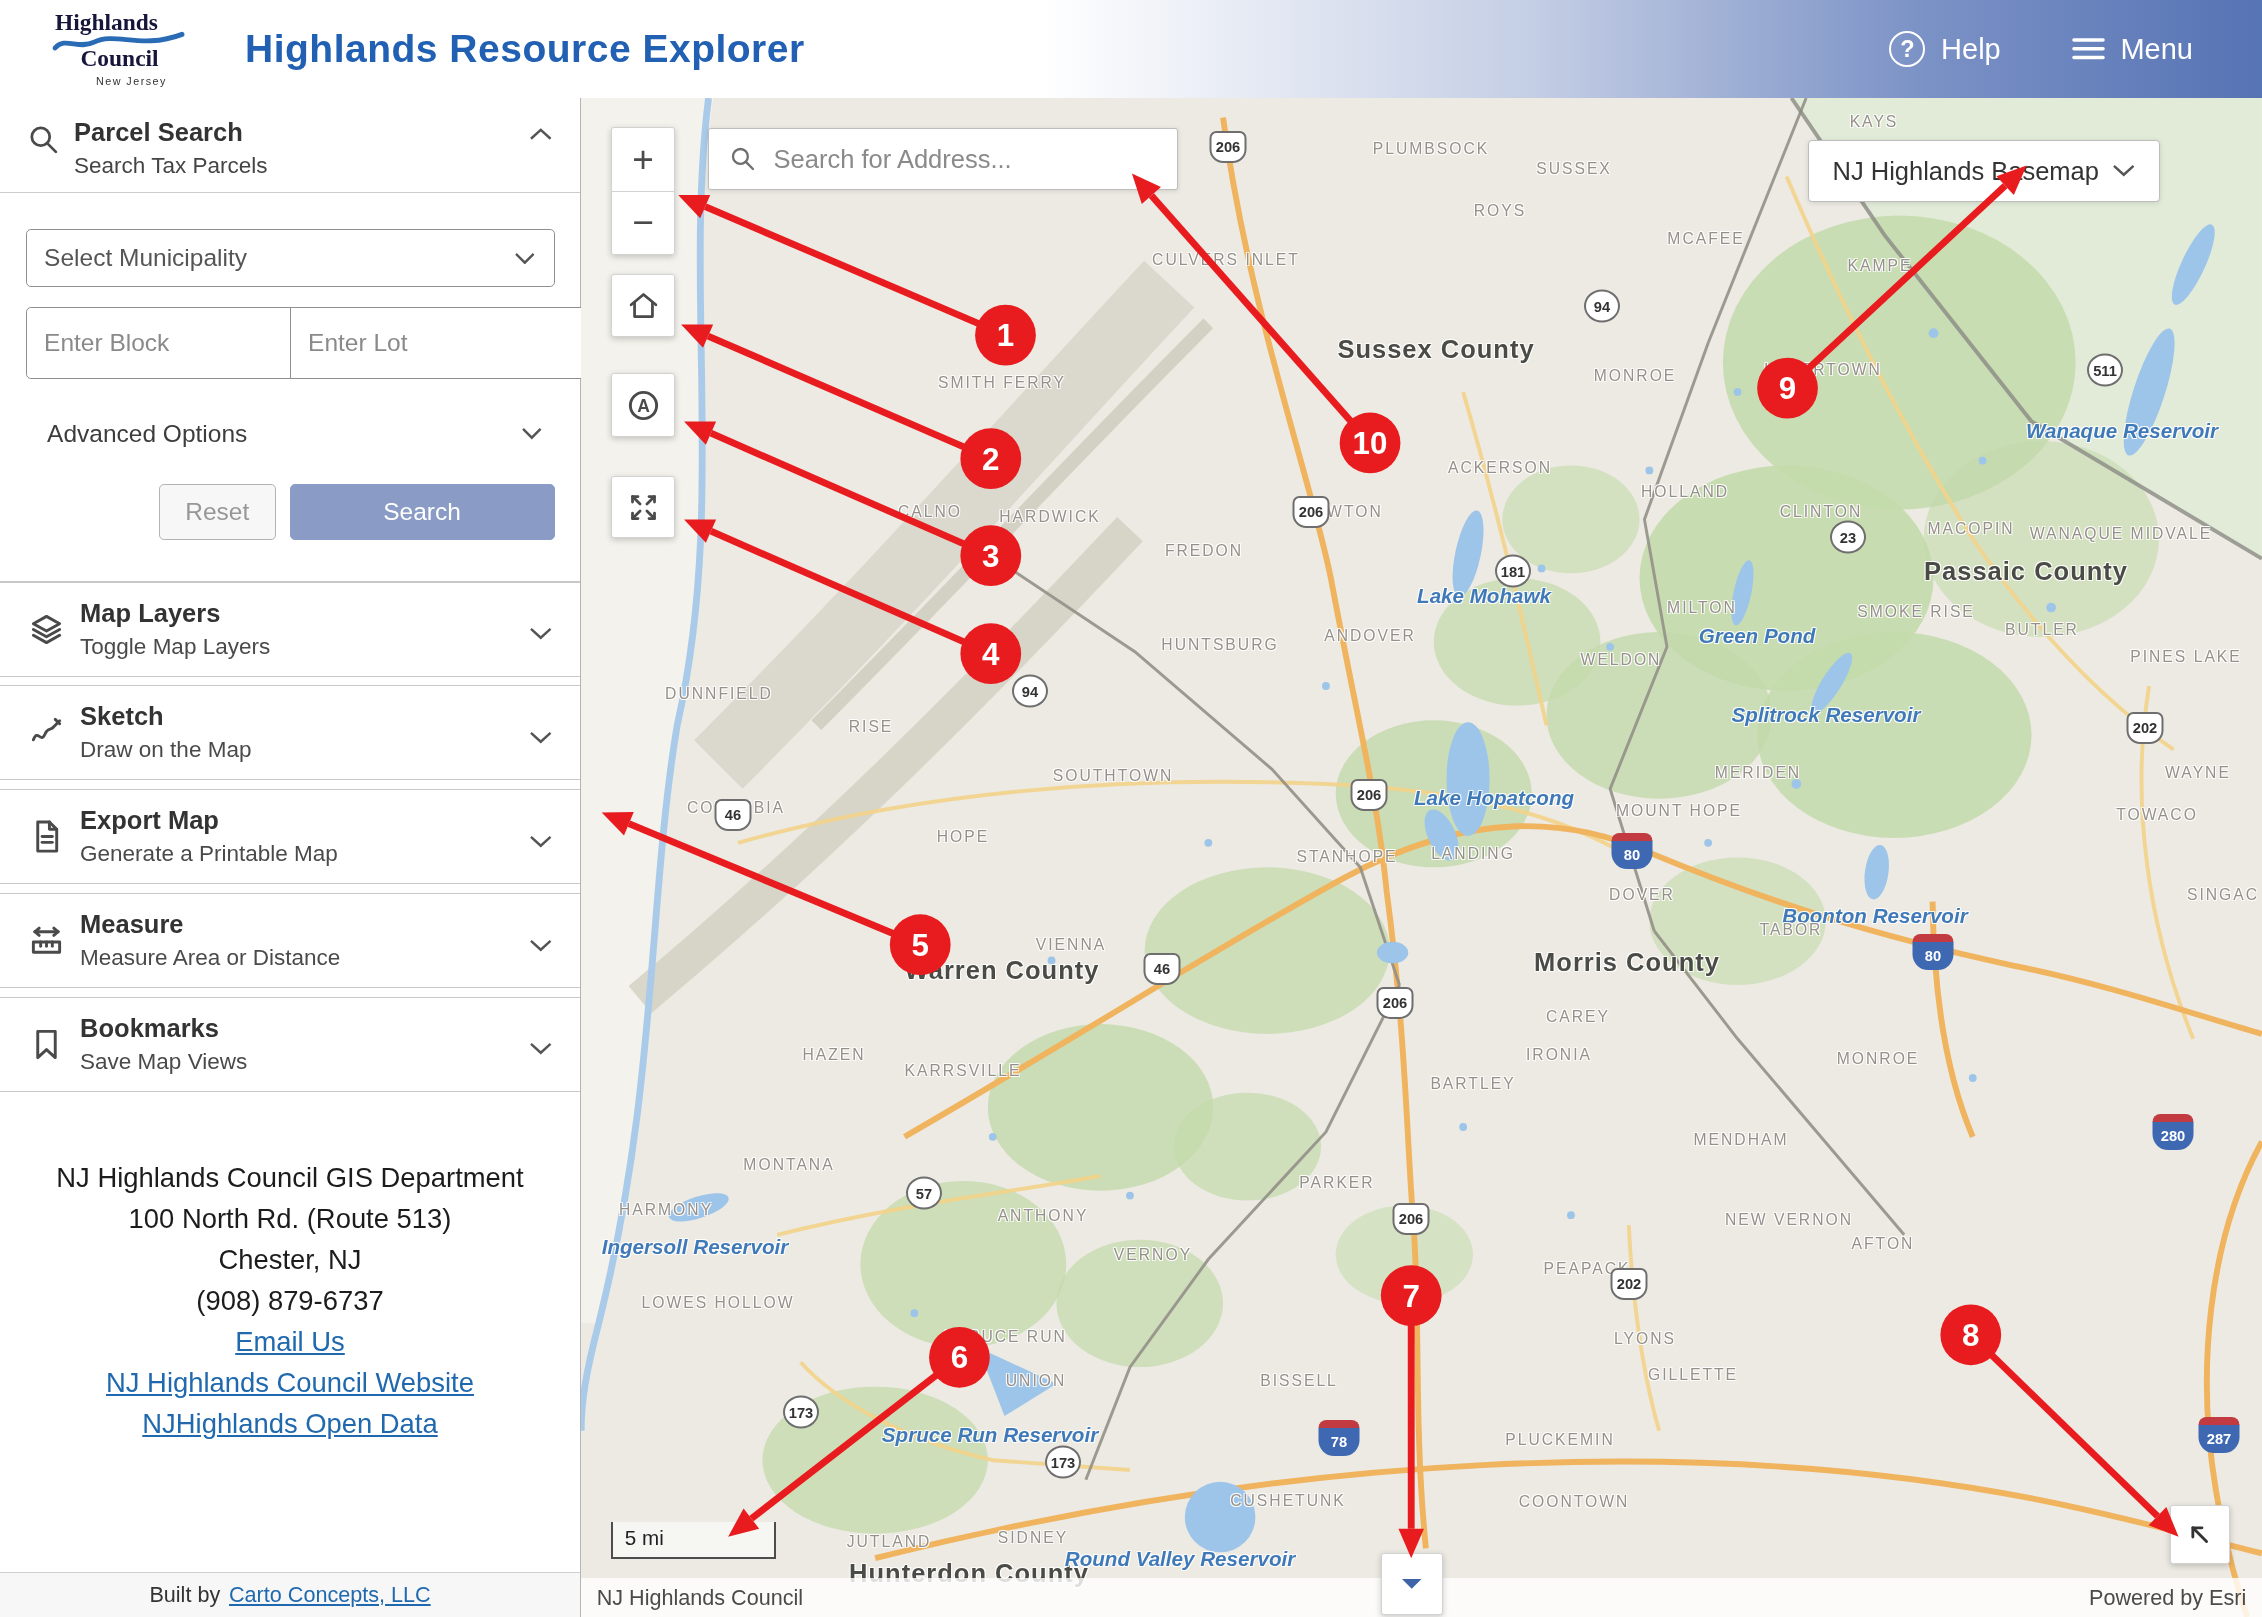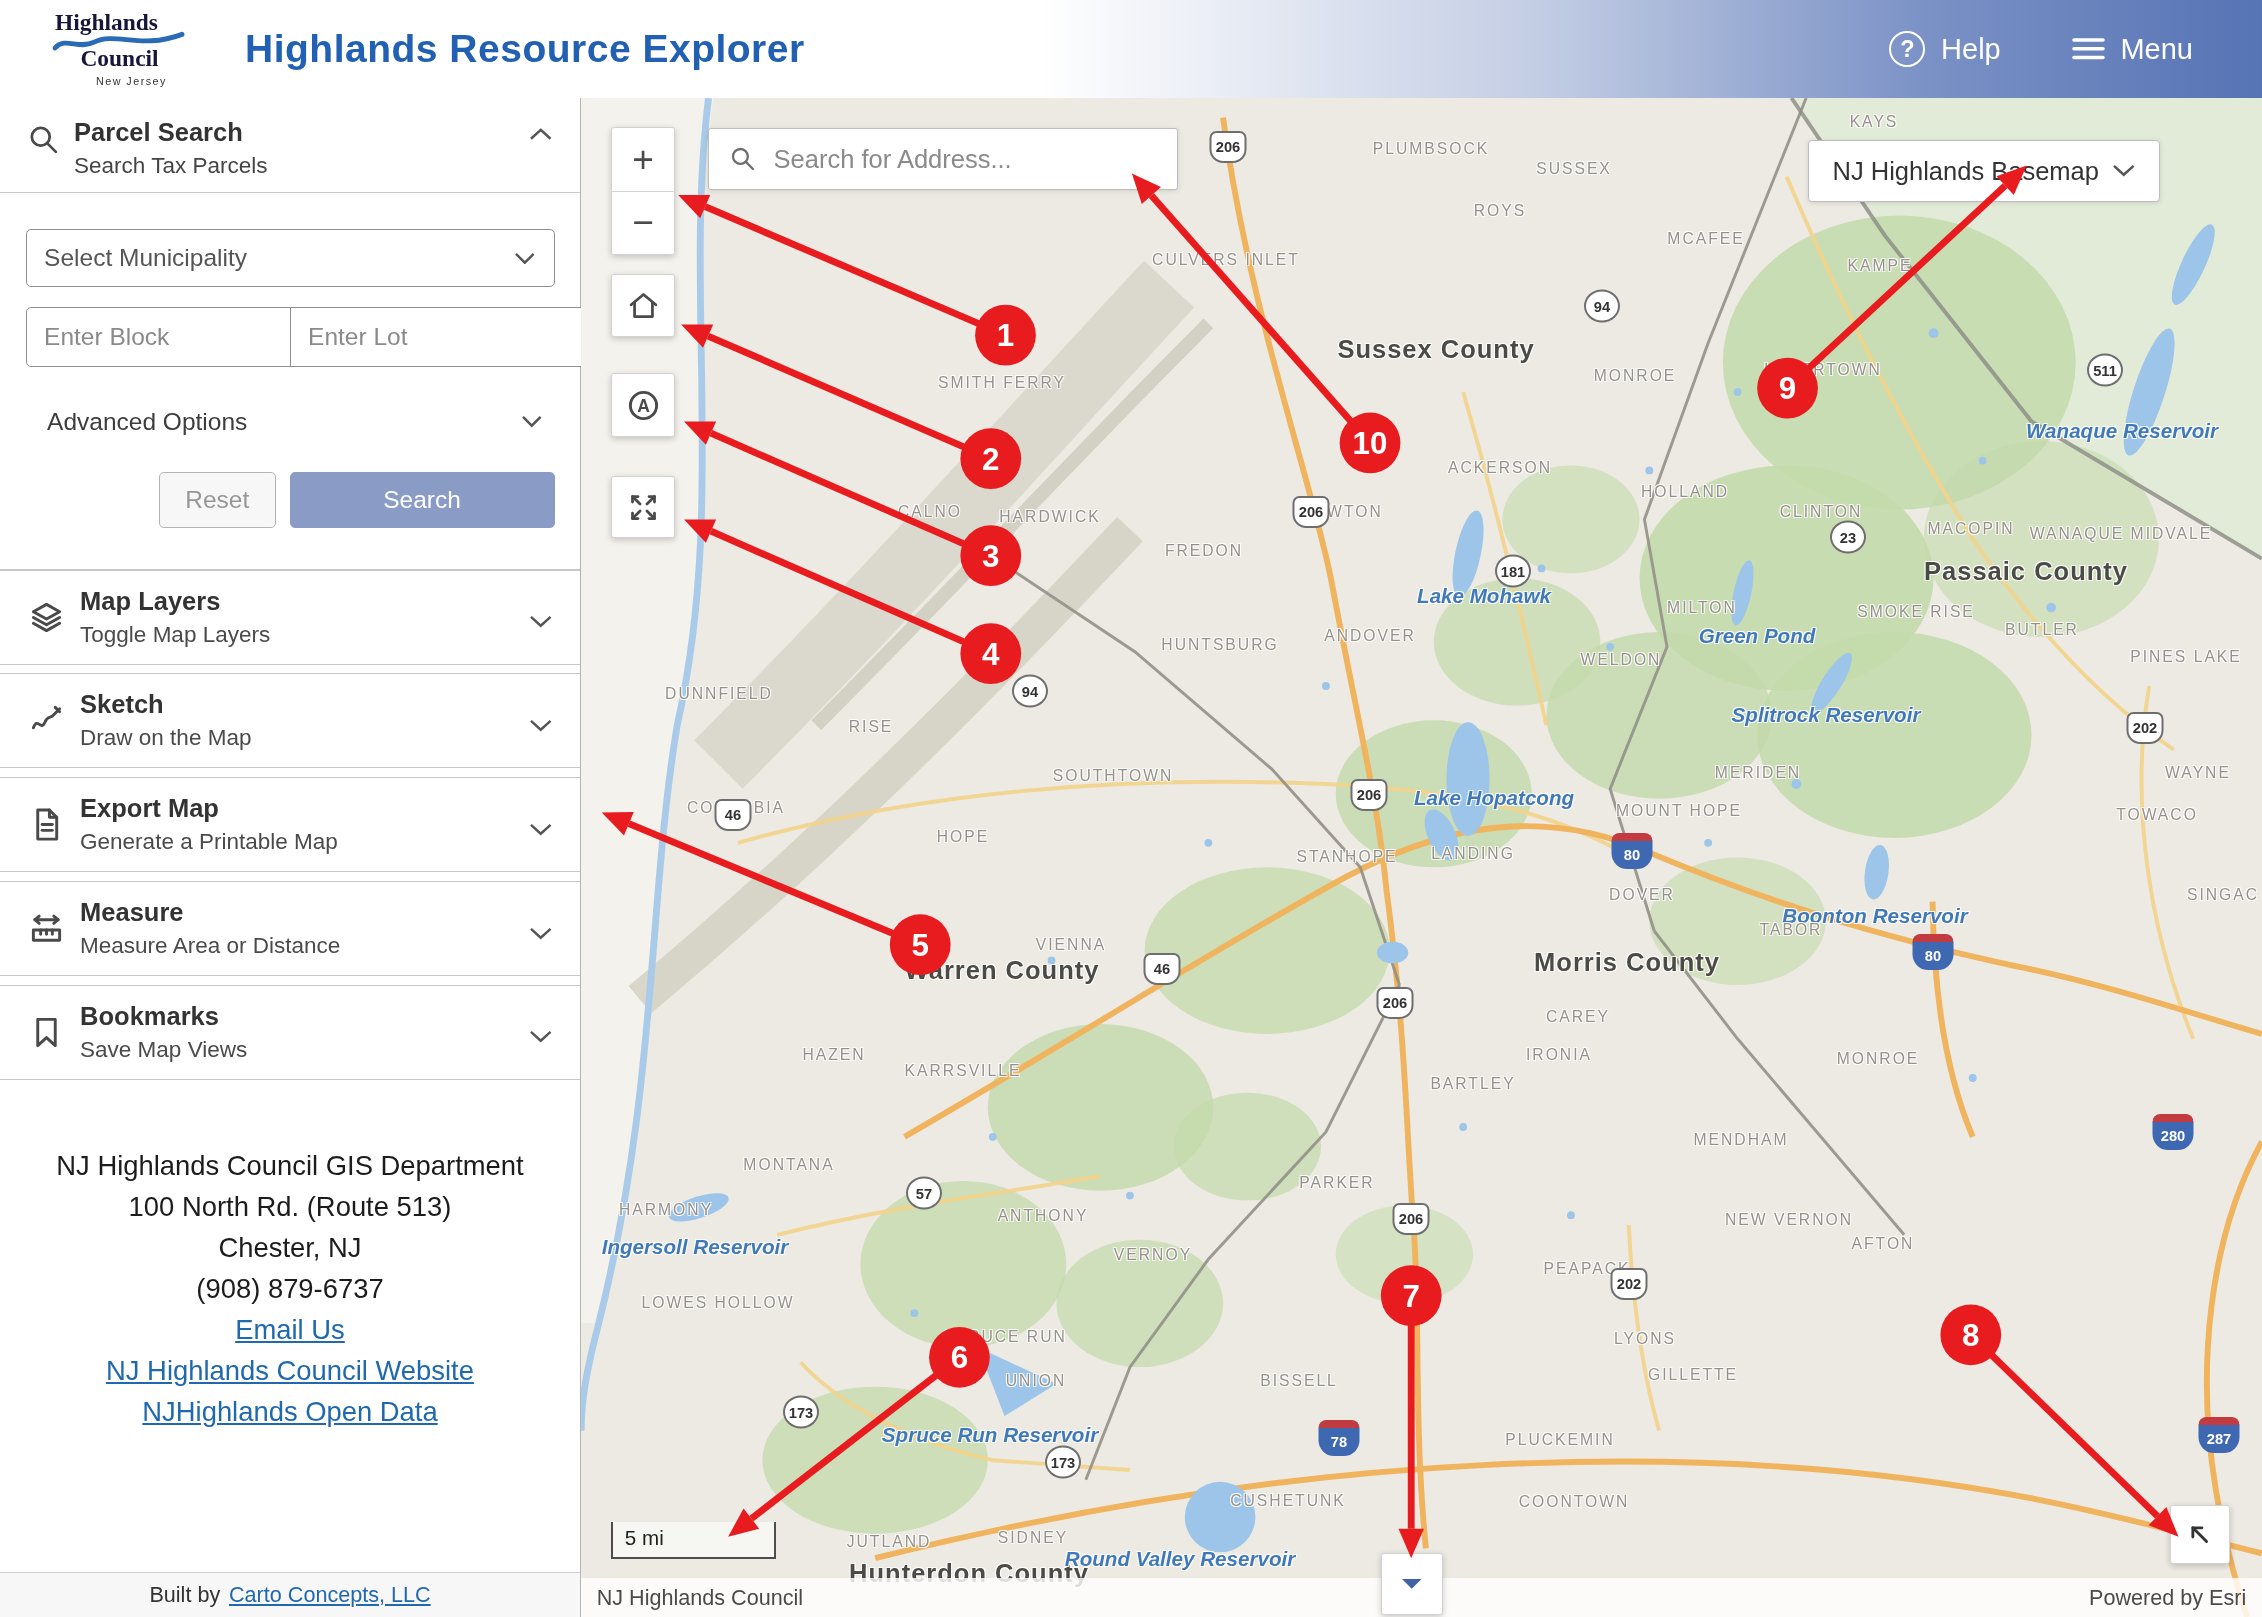--- a/index.html
+++ b/index.html
@@ -27,21 +27,21 @@
   .panel-header .ph-text { margin-left:13.7px; flex:1; }
   .ph-title { font-size:25.5px; font-weight:bold; color:#333; }
   .ph-sub { font-size:22.5px; color:#444; margin-top:6.9px; }
   .chev { flex:0 0 auto; margin-top:9.8px; }
 
   .parcel-body { padding:0 25.5px; border-bottom:1px solid #c8c8c8; }
   .select-box { margin-top:36px; height:58px; border:1px solid #8f8f8f; border-radius:4.9px;
     display:flex; align-items:center; justify-content:space-between; padding:0 17.6px;
     font-size:24.5px; color:#555; cursor:pointer; background:#fff; }
   .blocklot { margin-top:19.6px; display:flex; }
-  .blocklot input { height:60px; border:1px solid #8f8f8f; font-size:24.5px; padding:0 17.6px;
+  .blocklot input { height:72px; border:1px solid #8f8f8f; font-size:24.5px; padding:0 17.6px;
     color:#333; outline:none; background:#fff; }
   .blocklot input::placeholder { color:#8a8a8a; }
   .blocklot input:first-child { width:265px; border-radius:4.9px 0 0 4.9px; }
   .blocklot input:last-child { flex:1; margin-left:-1px; border-radius:0 4.9px 4.9px 0; }
   .advanced { margin-top:41px; display:flex; align-items:center; justify-content:space-between;
     padding:0 11.8px 0 21.6px; font-size:24.5px; color:#3d3d3d; cursor:pointer; }
   .btnrow { margin-top:36px; display:flex; justify-content:flex-end; gap:13.7px; padding-bottom:41px; }
   .btn-reset { width:117px; height:56px; background:#f7f7f7; border:1px solid #b3b3b3; border-radius:4.9px;
     font-size:24.5px; color:#979797; cursor:pointer; font-family:inherit; }
   .btn-search { width:265px; height:56px; background:#8a9bc6; border:1px solid #8a9bc6; border-radius:4.9px;

